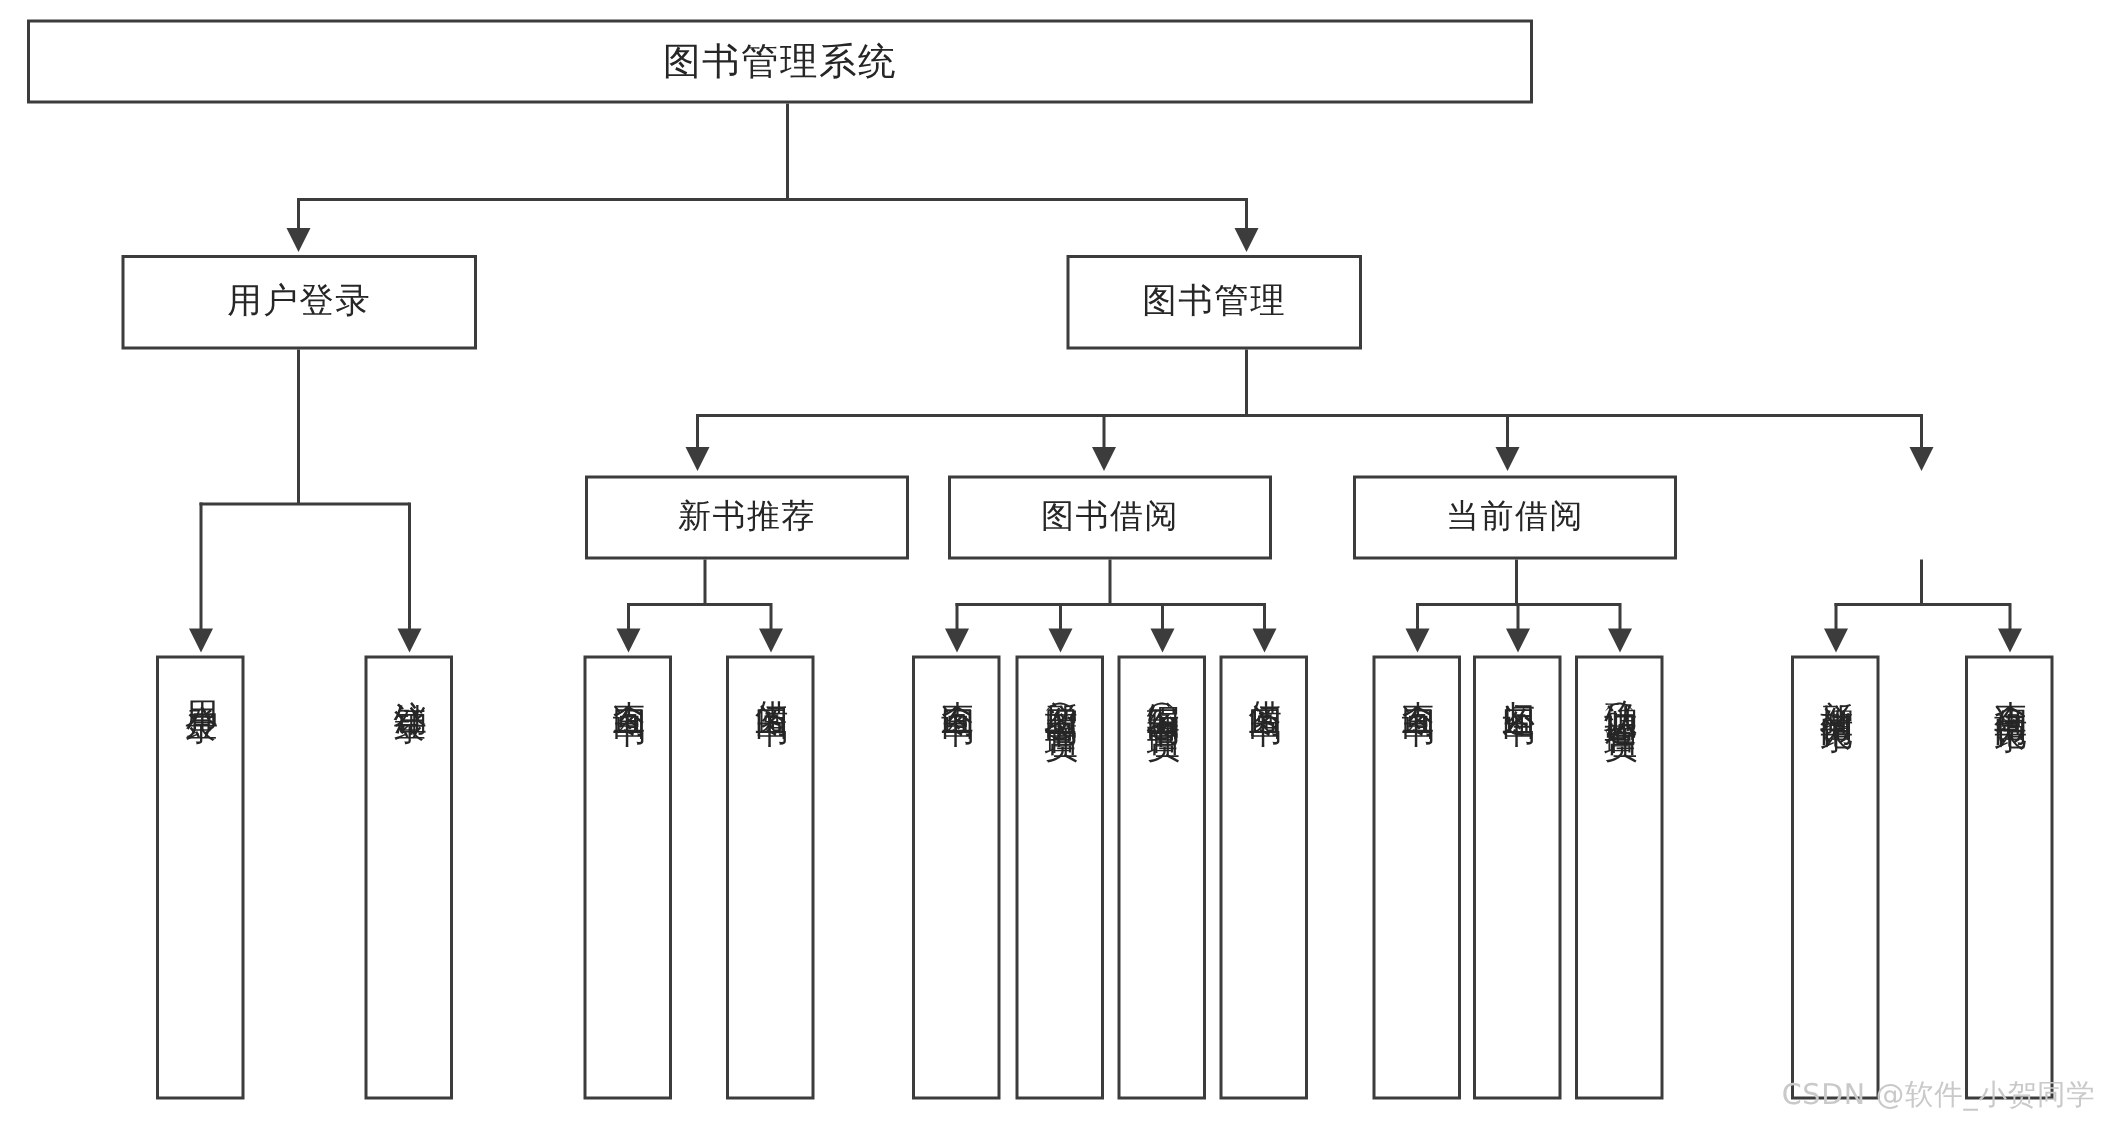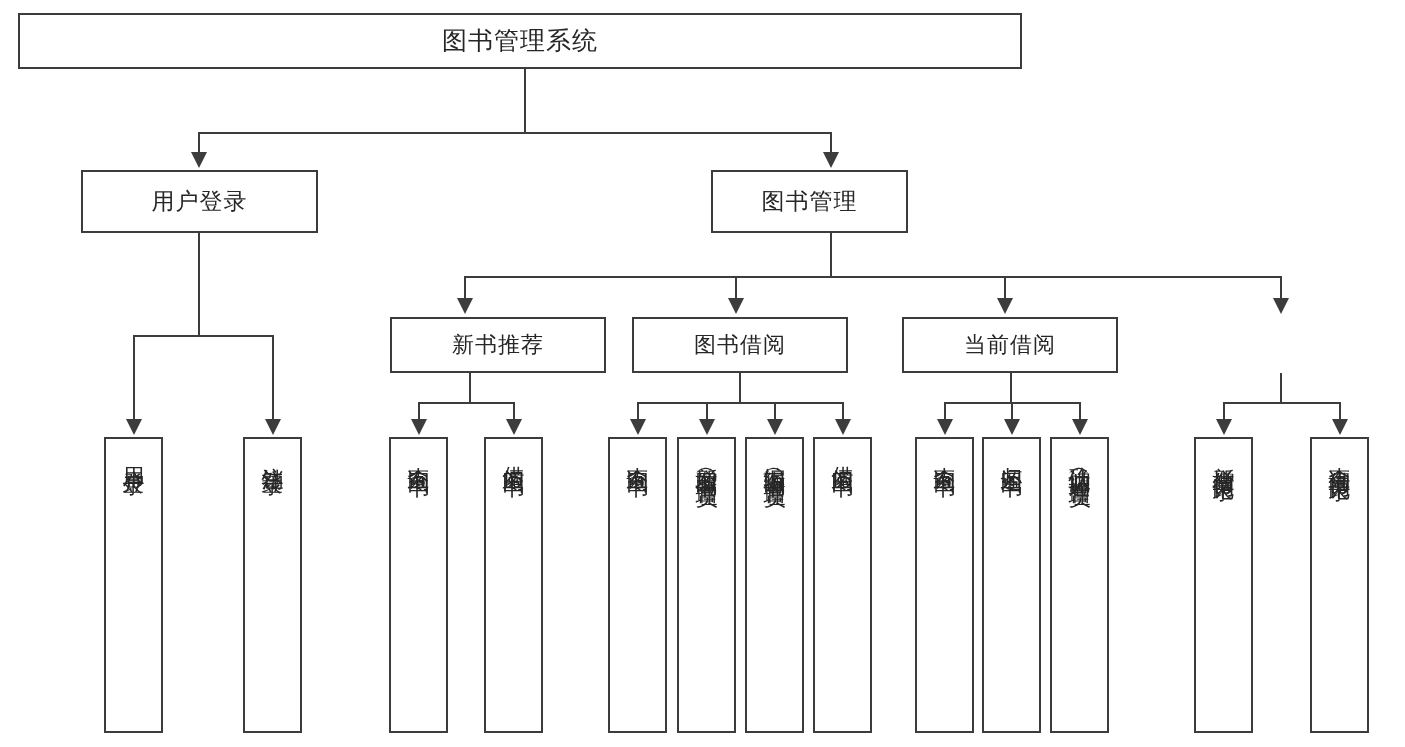--- a/index.html
+++ b/index.html
@@ -217,14 +217,15 @@
   </div>
 
   <div class="node leaf" style="left:1194px;top:437px;width:59px;height:296px;">
     <span class="vtext">新增借阅记录</span>
   </div>
 
   <div class="node leaf" style="left:1310px;top:437px;width:59px;height:296px;">
     <span class="vtext">查询借阅记录</span>
   </div>
 
+  <div id="watermark">CSDN @软件_小贺同学</div>
 
 </div>
 
 </body></html>

